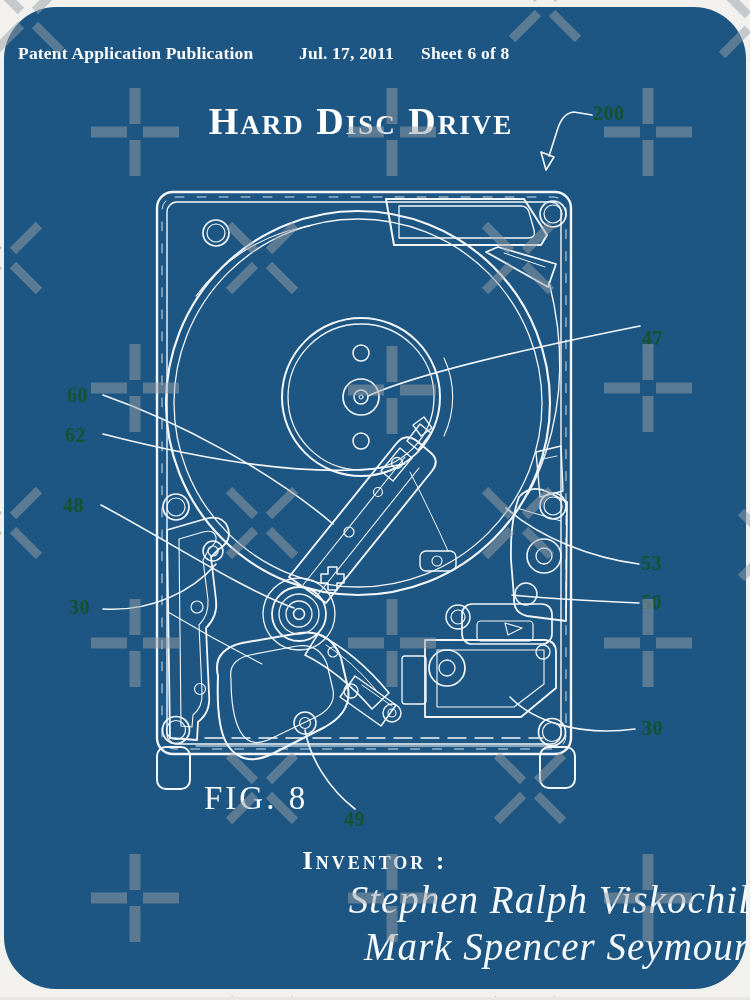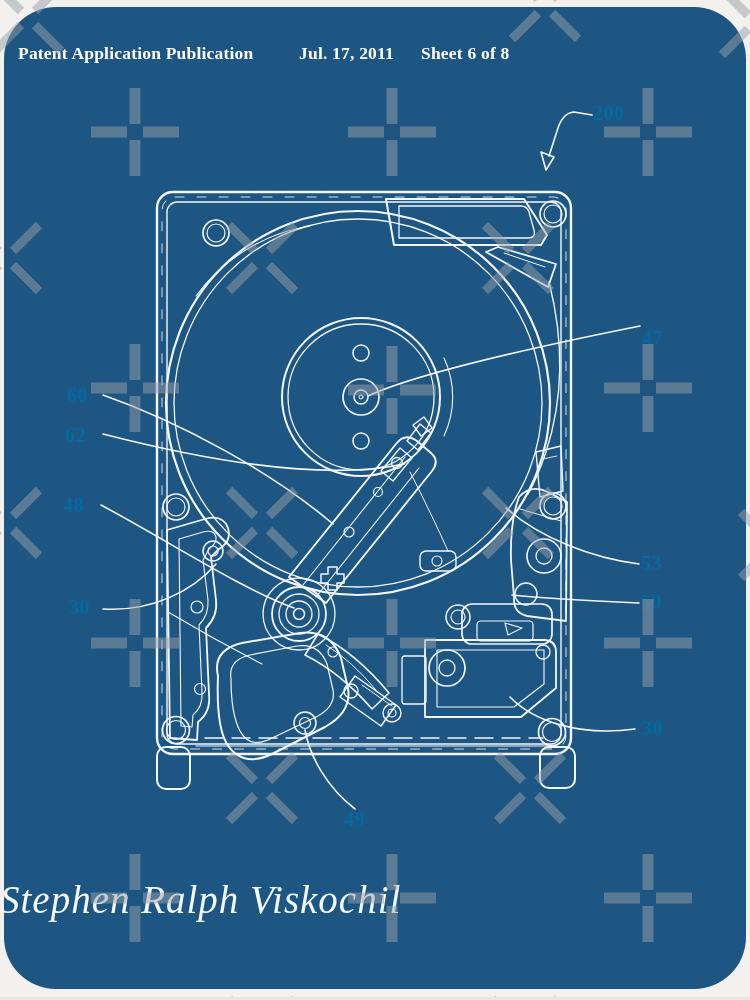--- a/index.html
+++ b/index.html
@@ -8,40 +8,41 @@
   .sticker{position:absolute;left:4px;right:4px;top:7px;bottom:8px;background:#1d5583;border-radius:52px;}
   .hdr{position:absolute;top:43px;font-weight:700;font-size:17.5px;color:#fdfdfd;letter-spacing:.2px;white-space:nowrap;}
   .hdr-left{left:18px;}
   .hdr-date{left:299px;}
   .hdr-sheet{left:421px;}
   .hdr-num{right:16px;}
   .title{position:absolute;top:99px;left:0;right:28px;margin:0;text-align:center;color:#fdfefe;
          font-variant:small-caps;font-weight:700;font-size:38px;letter-spacing:2px;}
   .art,.wm{position:absolute;left:0;top:0;width:750px;height:1000px;}
   .art path,.art rect,.art circle{fill:none;stroke:#f3f7fa;stroke-linejoin:round;stroke-linecap:round;}
-  .ref{position:absolute;font-weight:700;font-size:20px;color:#0369a1;letter-spacing:.5px;white-space:nowrap;}
+  .ref{position:absolute;font-weight:700;font-size:20px;color:#14532d;letter-spacing:.5px;white-space:nowrap;}
   .fig{position:absolute;left:204px;top:780px;font-size:33px;color:#f6f8fa;letter-spacing:3px;}
   .inventor{position:absolute;left:0;right:0;top:846px;text-align:center;color:#fdfefe;
             font-variant:small-caps;font-weight:700;font-size:26px;letter-spacing:3px;}
-  .sig{position:absolute;left:0;right:0;text-align:left;color:#f6f9fb;
+  .sig{position:absolute;left:0;right:0;text-align:right;color:#f6f9fb;
        font-style:italic;font-size:39px;letter-spacing:1px;}
   .sig1{top:877px;}
   .sig2{top:924px;}
   .wm{pointer-events:none;}
 </style>
 </head>
 <body>
 
 <div class="stage">
   <div class="sticker"></div>
 
   <span class="hdr hdr-left">Patent Application Publication</span>
   <span class="hdr hdr-date">Jul. 17, 2011</span>
   <span class="hdr hdr-sheet">Sheet 6 of 8</span>
 
+  <h1 class="title">Hard Disc Drive</h1>
 
   <svg class="art" viewBox="0 0 750 1000">
 
     <g stroke-width="2.4">
       <rect x="157" y="747" width="33" height="42" rx="9" stroke-width="2"></rect>
       <rect x="540" y="747" width="35" height="41" rx="9" stroke-width="2"></rect>
       <rect x="157" y="192" width="414" height="562" rx="16"></rect>
       <rect x="167" y="202" width="394" height="542" rx="10" stroke-width="1.4"></rect>
       <rect x="162" y="197" width="404" height="552" rx="13" stroke-width="1" stroke-dasharray="9 13" opacity="0.85"></rect>
       <path d="M205,738 L543,738" stroke-width="1.4" stroke-dasharray="18 9"></path>
@@ -183,19 +184,22 @@
   <span class="ref" style="left:642px;top:327px">47</span>
   <span class="ref" style="left:67px;top:384px">60</span>
   <span class="ref" style="left:65px;top:424px">62</span>
   <span class="ref" style="left:63px;top:494px">48</span>
   <span class="ref" style="left:69px;top:596px">30</span>
   <span class="ref" style="left:641px;top:552px">53</span>
   <span class="ref" style="left:641px;top:591px">50</span>
   <span class="ref" style="left:642px;top:717px">30</span>
   <span class="ref" style="left:344px;top:808px">49</span>
 
+  <div class="fig">FIG. 8</div>
+  <div class="inventor">Inventor :</div>
   <div class="sig sig1">Stephen Ralph Viskochil</div>
+  <div class="sig sig2">Mark Spencer Seymour</div>
 
   <svg class="wm" viewBox="0 0 750 1000">
     <path id="wm-plus" fill="none" stroke="#9aa1a7" stroke-opacity="0.5" stroke-width="11" d="M91,132 H127 M143,132 H179 M135,88 V124 M135,140 V176 M348,132 H384 M400,132 H436 M392,88 V124 M392,140 V176 M604,132 H640 M656,132 H692 M648,88 V124 M648,140 V176 M91,388 H127 M143,388 H179 M135,344 V380 M135,396 V432 M348,390 H384 M400,390 H436 M392,346 V382 M392,398 V434 M604,388 H640 M656,388 H692 M648,344 V380 M648,396 V432 M91,643 H127 M143,643 H179 M135,599 V635 M135,651 V687 M348,643 H384 M400,643 H436 M392,599 V635 M392,651 V687 M604,643 H640 M656,643 H692 M648,599 V635 M648,651 V687 M91,898 H127 M143,898 H179 M135,854 V890 M135,906 V942 M348,898 H384 M400,898 H436 M392,854 V890 M392,906 V942 M604,898 H640 M656,898 H692 M648,854 V890 M648,906 V942 "></path>
     <path id="wm-x" fill="none" stroke="#9aa1a7" stroke-opacity="0.5" stroke-width="9" d="M-5,-15 L21,11 M35,25 L61,51 M61,-15 L35,11 M21,25 L-5,51 M512,-27 L538,-1 M552,13 L578,39 M578,-27 L552,-1 M538,13 L512,39 M722,-11 L748,15 M762,29 L788,55 M788,-11 L762,15 M748,29 L722,55 M-27,225 L-1,251 M13,265 L39,291 M39,225 L13,251 M-1,265 L-27,291 M229,225 L255,251 M269,265 L295,291 M295,225 L269,251 M255,265 L229,291 M485,225 L511,251 M525,265 L551,291 M551,225 L525,251 M511,265 L485,291 M-27,490 L-1,516 M13,530 L39,556 M39,490 L13,516 M-1,530 L-27,556 M229,490 L255,516 M269,530 L295,556 M295,490 L269,516 M255,530 L229,556 M485,490 L511,516 M525,530 L551,556 M551,490 L525,516 M511,530 L485,556 M741,512 L767,538 M781,552 L807,578 M807,512 L781,538 M767,552 L741,578 M229,755 L255,781 M269,795 L295,821 M295,755 L269,781 M255,795 L229,821 M497,755 L523,781 M537,795 L563,821 M563,755 L537,781 M523,795 L497,821 M229,999 L255,1025 M269,1039 L295,1065 M295,999 L269,1025 M255,1039 L229,1065 M492,999 L518,1025 M532,1039 L558,1065 M558,999 L532,1025 M518,1039 L492,1065 "></path>
   </svg>
 </div>
 
 </body></html>

